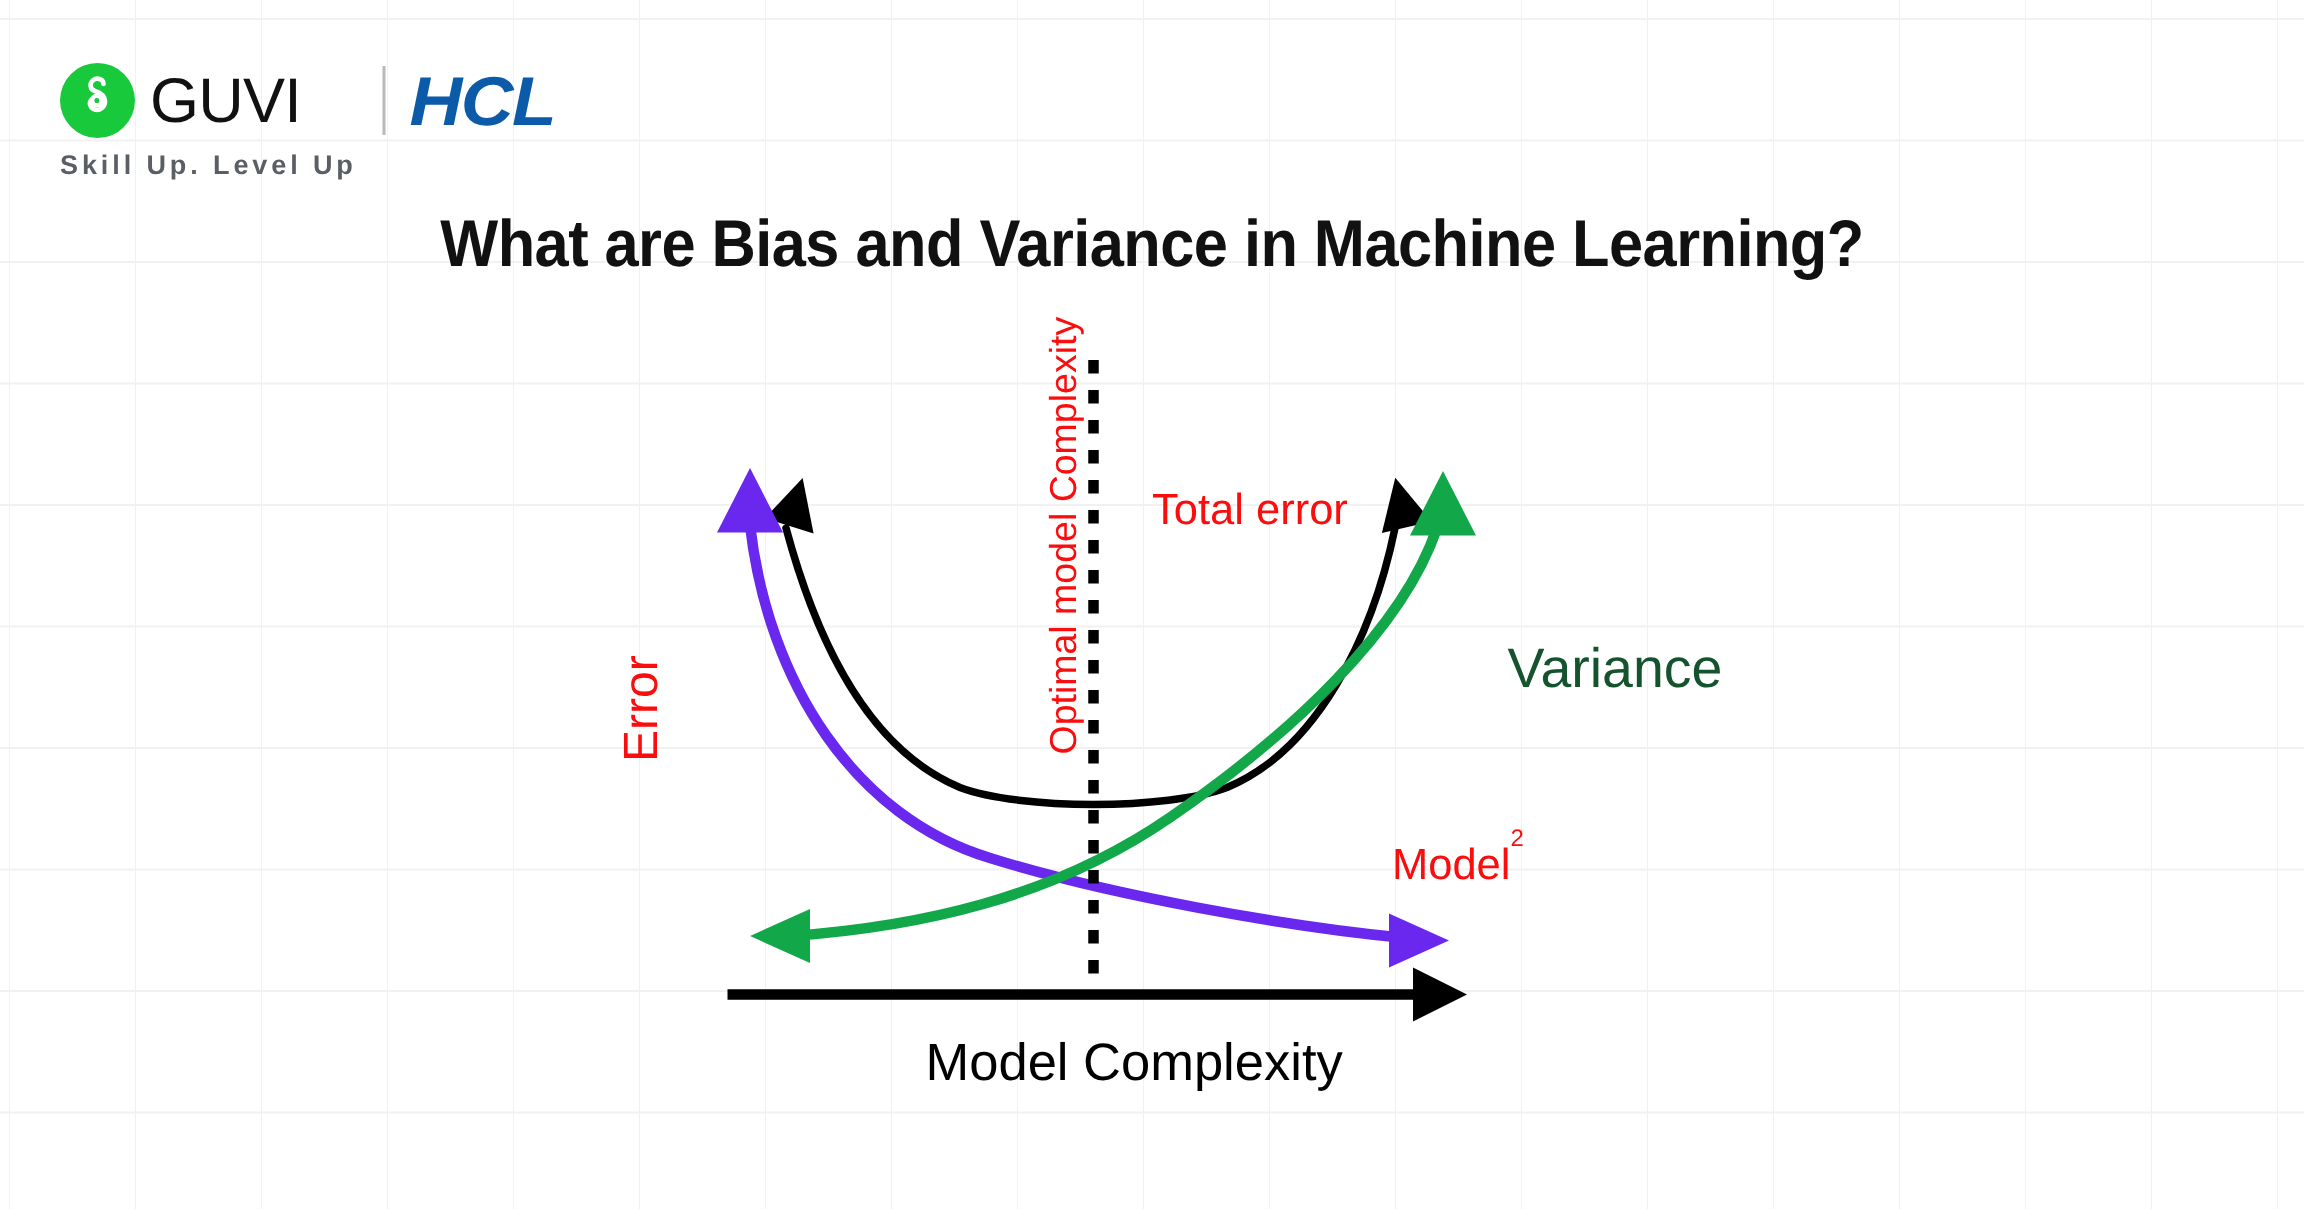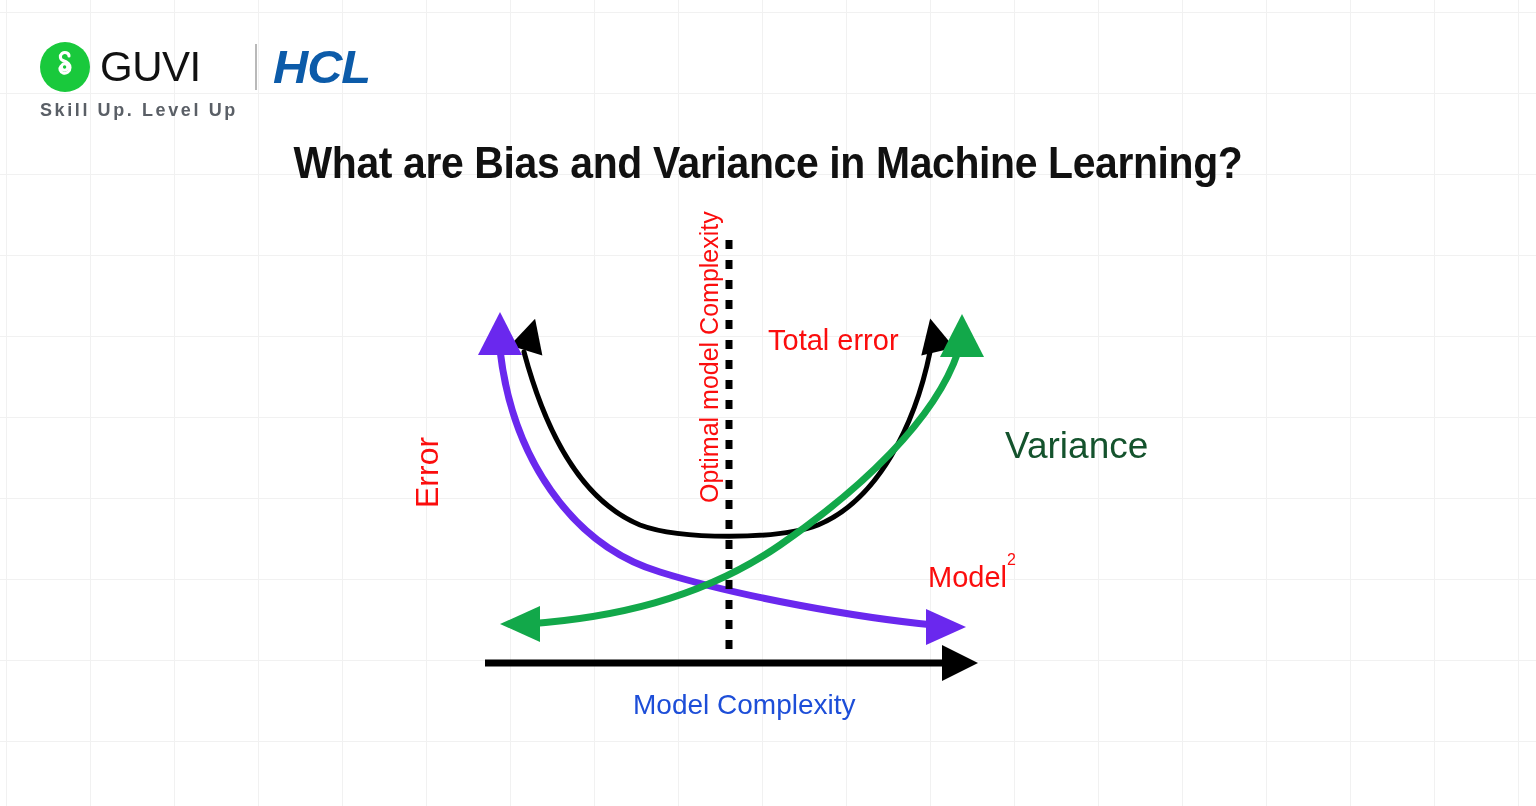--- a/index.html
+++ b/index.html
@@ -66,21 +66,21 @@
   #lbl-optimal{
     left:695px;top:246px;
     font-size:25px;color:#fb0d0d;
     transform-origin:left top;
     transform:translate(0,257px) rotate(-90deg);
   }
   #lbl-total{left:768px;top:312px;font-size:29px;color:#fb0d0d;margin-top:12px;}
   #lbl-variance{left:1005px;top:377px;font-size:37px;color:#14532d;margin-top:48px;}
   #lbl-bias{left:928px;top:561px;font-size:29px;color:#fb0d0d;}
   #lbl-bias sup{font-size:16px;top:-0.7em;position:relative;}
-  #lbl-xaxis{left:633px;top:689px;font-size:28px;color:#1d4ed8;}
+  #lbl-xaxis{left:617px;top:689px;font-size:35px;color:#000000;}
 </style>
 </head>
 <body>
 
 <div id="grid"></div>
 
 <div id="brand">
   <div id="guvi-mark">
     <svg width="28" height="34" viewBox="0 0 28 34" fill="none">
       <path d="M18 6 C18 2.5 13.5 1.5 11 3.5 C8.5 5.5 9 9.5 12 10.5 C15.5 11.7 19 13.5 19 17.5

